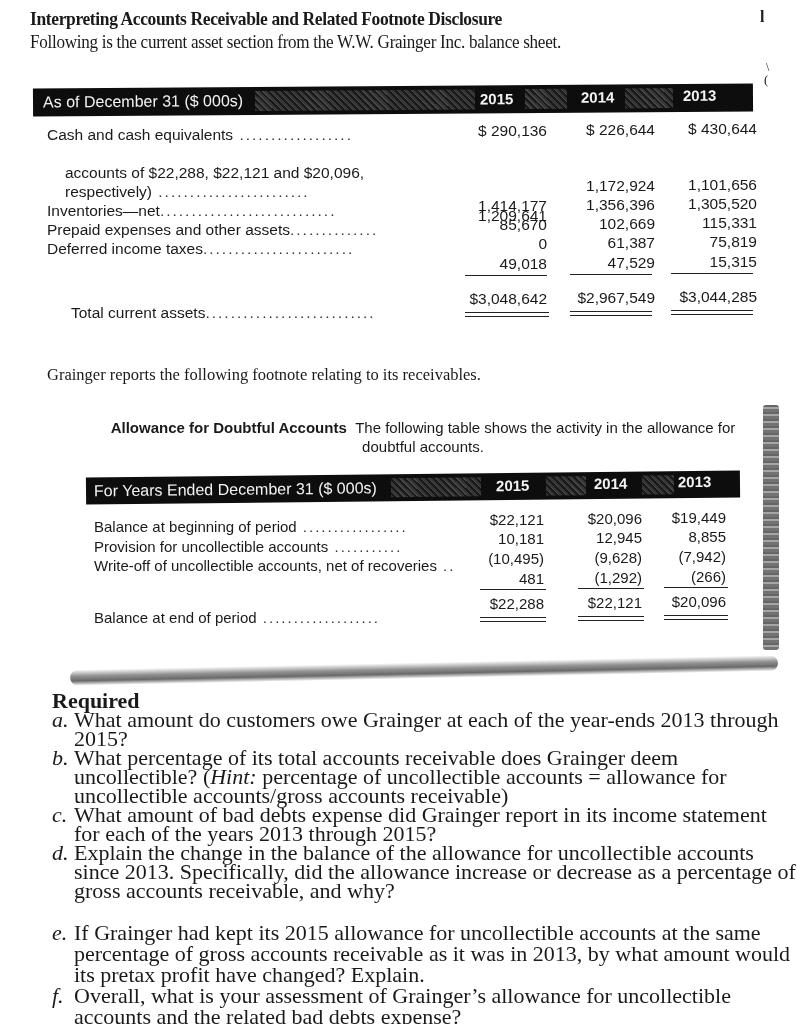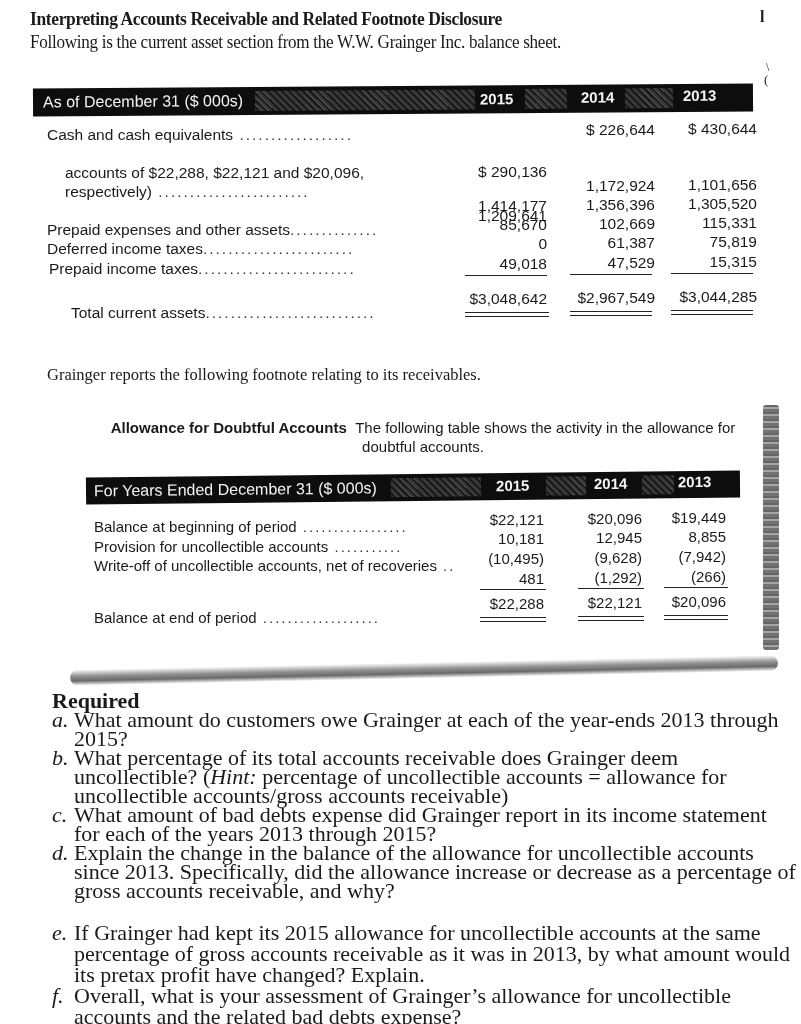--- a/index.html
+++ b/index.html
@@ -54,53 +54,53 @@
   <span class="yr" style="left:548px;top:4px;">2014</span>
   <div class="speckle" style="left:592px;width:48px;"></div>
   <span class="yr" style="left:650px;top:3px;">2013</span>
 </div>
 
 <div class="tbl" style="left:47px;top:120px;width:710px;height:210px;">
 
   <div class="row" style="top:6px;left:0;">
     <span>Cash and cash equivalents</span><span class="dots"> ..................</span>
   </div>
-  <div class="num" style="top:2px;left:380px;margin-top:41px;">$ 290,136</div>
+  <div class="num" style="top:2px;left:380px;">$ 290,136</div>
   <div class="num" style="top:1px;left:488px;">$ 226,644</div>
   <div class="num" style="top:0px;left:590px;">$ 430,644</div>
 
   <div class="row" style="top:44px;left:18px;">accounts of $22,288, $22,121 and $20,096,</div>
   <div class="row" style="top:63px;left:18px;">
     <span>respectively)</span><span class="dots"> ........................</span>
   </div>
   <div class="num" style="top:58px;left:380px;margin-top:29px;">1,209,641</div>
   <div class="num" style="top:57px;left:488px;">1,172,924</div>
   <div class="num" style="top:56px;left:590px;">1,101,656</div>
 
+  <div class="row" style="top:82px;left:0;">
+    <span>Inventories—net</span><span class="dots">............................</span>
+  </div>
   <div class="num" style="top:77px;left:380px;">1,414,177</div>
   <div class="num" style="top:76px;left:488px;">1,356,396</div>
   <div class="num" style="top:75px;left:590px;">1,305,520</div>
 
   <div class="row" style="top:101px;left:0;">
     <span>Prepaid expenses and other assets</span><span class="dots">..............</span>
   </div>
   <div class="num" style="top:96px;left:380px;">85,670</div>
   <div class="num" style="top:95px;left:488px;">102,669</div>
   <div class="num" style="top:94px;left:590px;">115,331</div>
 
   <div class="row" style="top:120px;left:0;">
     <span>Deferred income taxes</span><span class="dots">........................</span>
   </div>
   <div class="num" style="top:115px;left:380px;">0</div>
   <div class="num" style="top:114px;left:488px;">61,387</div>
   <div class="num" style="top:113px;left:590px;">75,819</div>
 
-  <div class="row" style="top:140px;left:2px;">
-    <span>Prepaid income taxes</span><span class="dots">.........................</span>
-  </div>
   <div class="num" style="top:135px;left:380px;">49,018</div>
   <div class="num" style="top:134px;left:488px;">47,529</div>
   <div class="num" style="top:133px;left:590px;">15,315</div>
 
   <div class="uline" style="top:155px;left:418px;width:82px;"></div>
   <div class="uline" style="top:154px;left:523px;width:82px;"></div>
   <div class="uline" style="top:153px;left:624px;width:82px;"></div>
 
   <div class="row" style="top:184px;left:24px;">
     <span>Total current assets</span><span class="dots">...........................</span>

